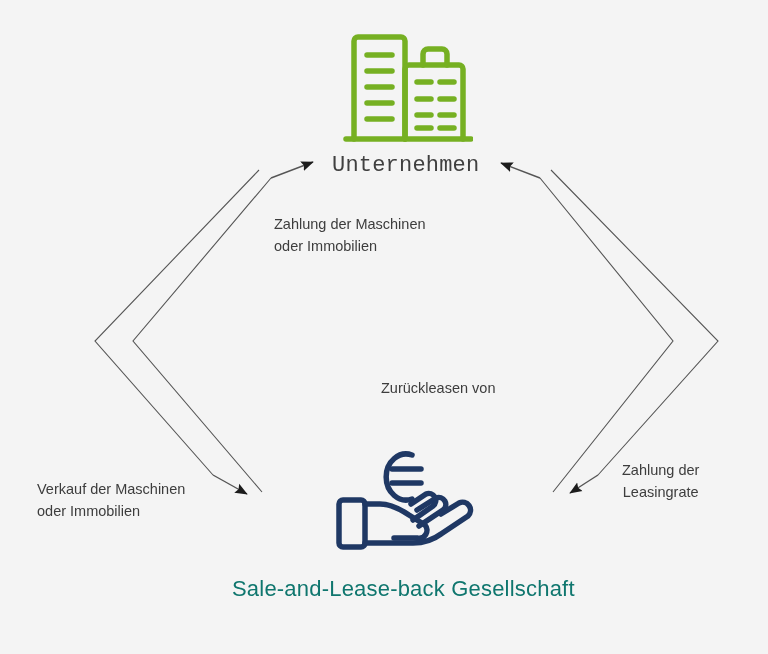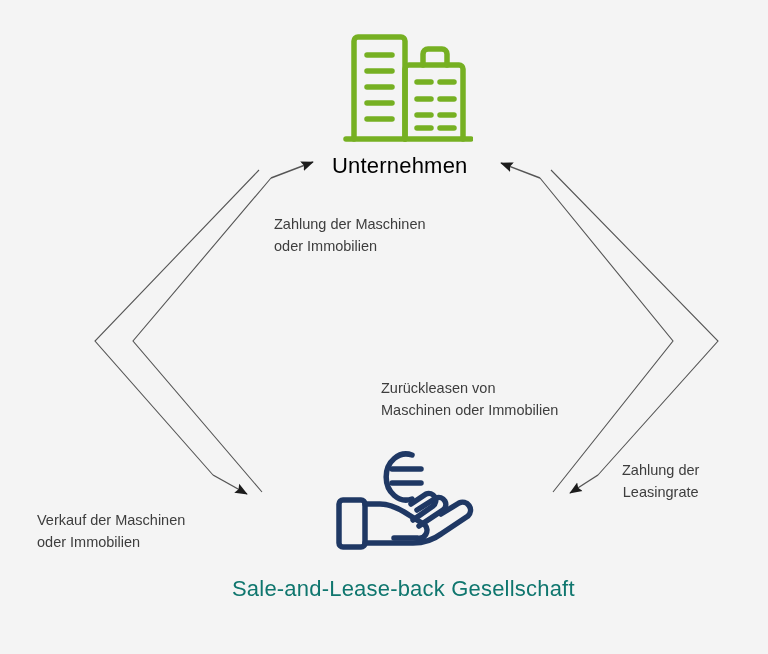--- a/index.html
+++ b/index.html
@@ -45,38 +45,38 @@
     line-height: 1.55;
     font-family: "Liberation Sans", sans-serif;
   }
   .flow-label .line-2 {
     display: block;
   }
   #label-unternehmen {
     left: 332px;
     top: 153px;
     font-size: 22px;
-    color: #000000;
+    color: #404040;
+    font-family: Liberation Mono, monospace;
   }
   #label-company-bottom {
     left: 232px;
     top: 576px;
     font-size: 22px;
     color: #0f766e;
   }
   #label-zahlung-maschinen {
     left: 274px;
     top: 213px;
     text-align: left;
   }
   #label-verkauf-maschinen {
     left: 37px;
     top: 478px;
     text-align: left;
-    margin-top: 31px;
   }
   #label-zuruckleasen {
     left: 381px;
     top: 377px;
     text-align: left;
   }
   #label-zahlung-leasingrate {
     left: 622px;
     top: 459px;
     text-align: center;
@@ -189,21 +189,20 @@
     <span class="line-2">oder Immobilien</span>
   </div>
 
   <div class="flow-label" id="label-verkauf-maschinen">
     <span>Verkauf der Maschinen</span>
     <span class="line-2">oder Immobilien</span>
   </div>
 
   <div class="flow-label" id="label-zuruckleasen">
     <span>Zurückleasen von</span>
-    <span class="line-2">Maschinen oder Immobilien</span>
   </div>
 
   <div class="flow-label" id="label-zahlung-leasingrate">
     <span>Zahlung der</span>
     <span class="line-2">Leasingrate</span>
   </div>
 
 </div>
 
 </body></html>

